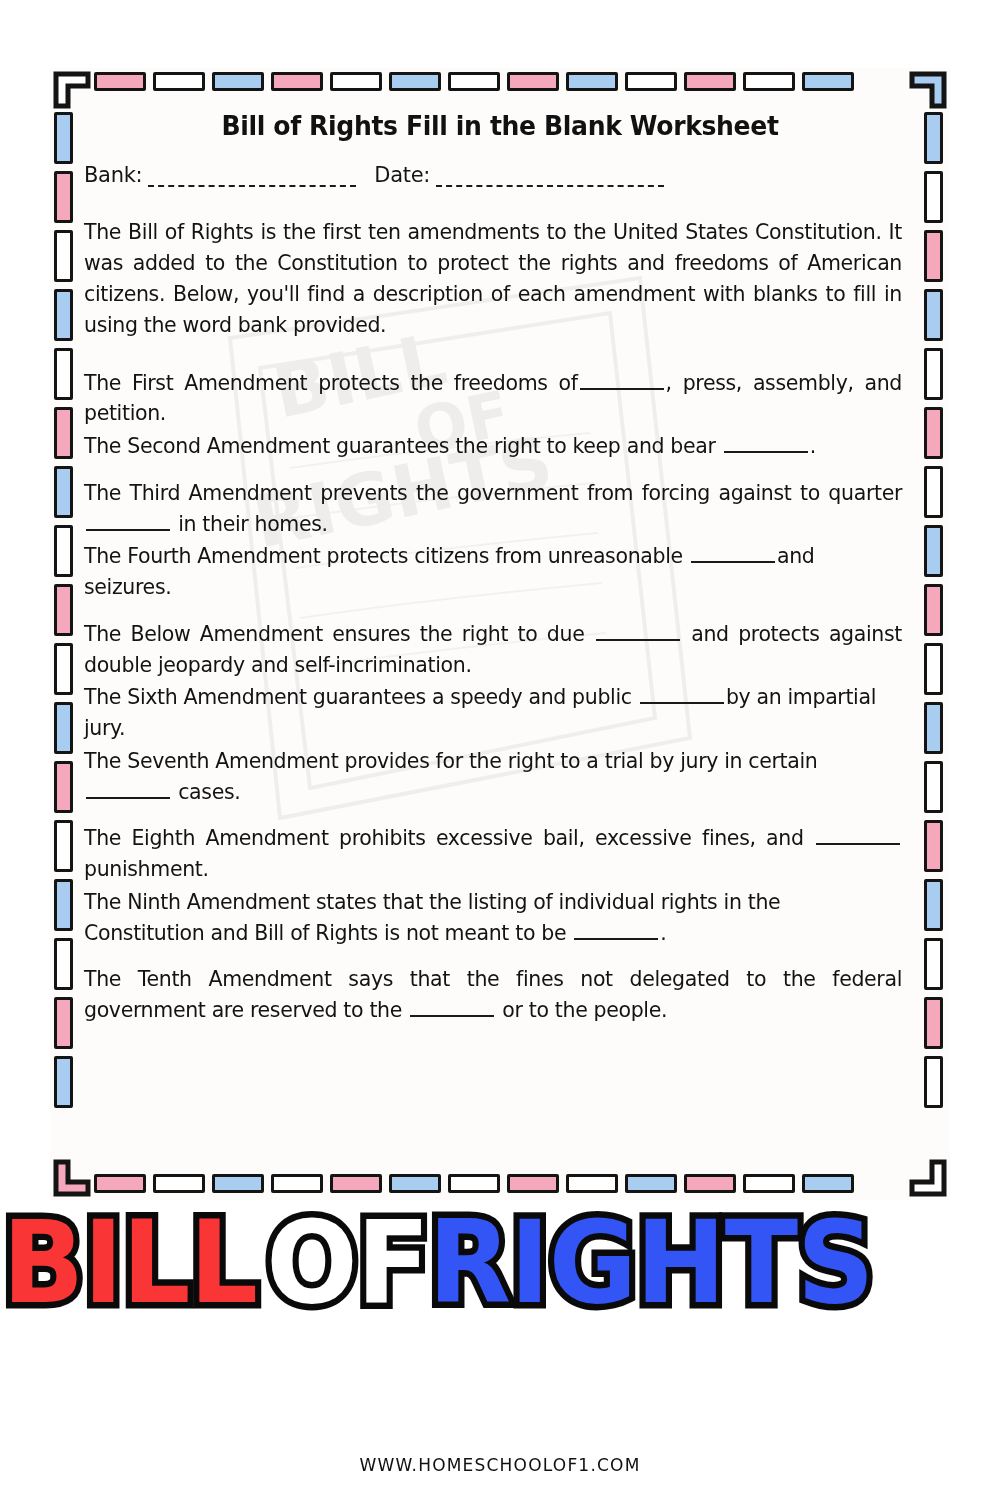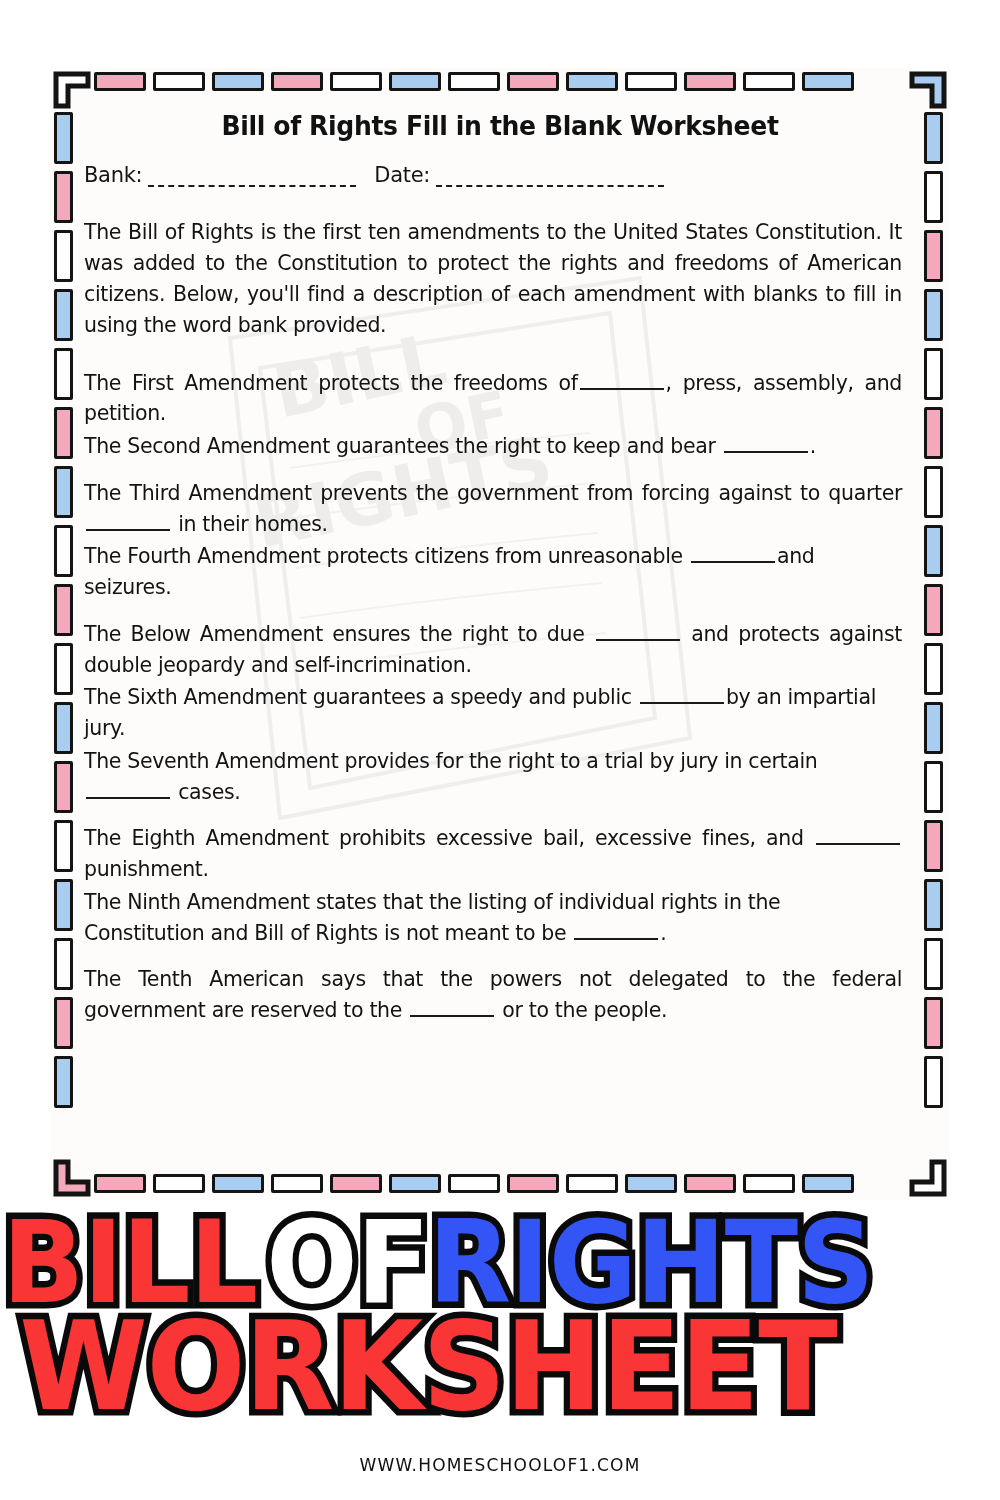--- a/index.html
+++ b/index.html
@@ -369,33 +369,30 @@
         <span class="blank"></span>
         <span>punishment.</span>
       </div>
 
       <div class="amendment-line">
         <span>The Ninth Amendment states that the listing of individual rights in the Constitution and Bill of Rights is not meant to be</span>
         <span class="blank"></span><span>.</span>
       </div>
 
       <div class="amendment-line justified">
-        <span>The Tenth American says that the powers not delegated to the federal government are reserved to the</span>
+        <span>The Tenth Amendment says that the fines not delegated to the federal government are reserved to the</span>
         <span class="blank"></span>
         <span>or to the people.</span>
       </div>
 
     </div>
 
 
   </div>
 </div>
 
 <div id="promo-banner">
   <div class="promo-line" id="promo-line-1">
     <span class="promo-word promo-red">BILL</span><span class="promo-word promo-white">OF</span><span class="promo-word promo-blue">RIGHTS</span>
   </div>
-  <div class="promo-line" id="promo-line-2">
-    <span class="promo-word promo-red">WORKSHEET</span>
-  </div>
 </div>
 
 <div id="promo-url">WWW.HOMESCHOOLOF1.COM</div>
 
 </body></html>

